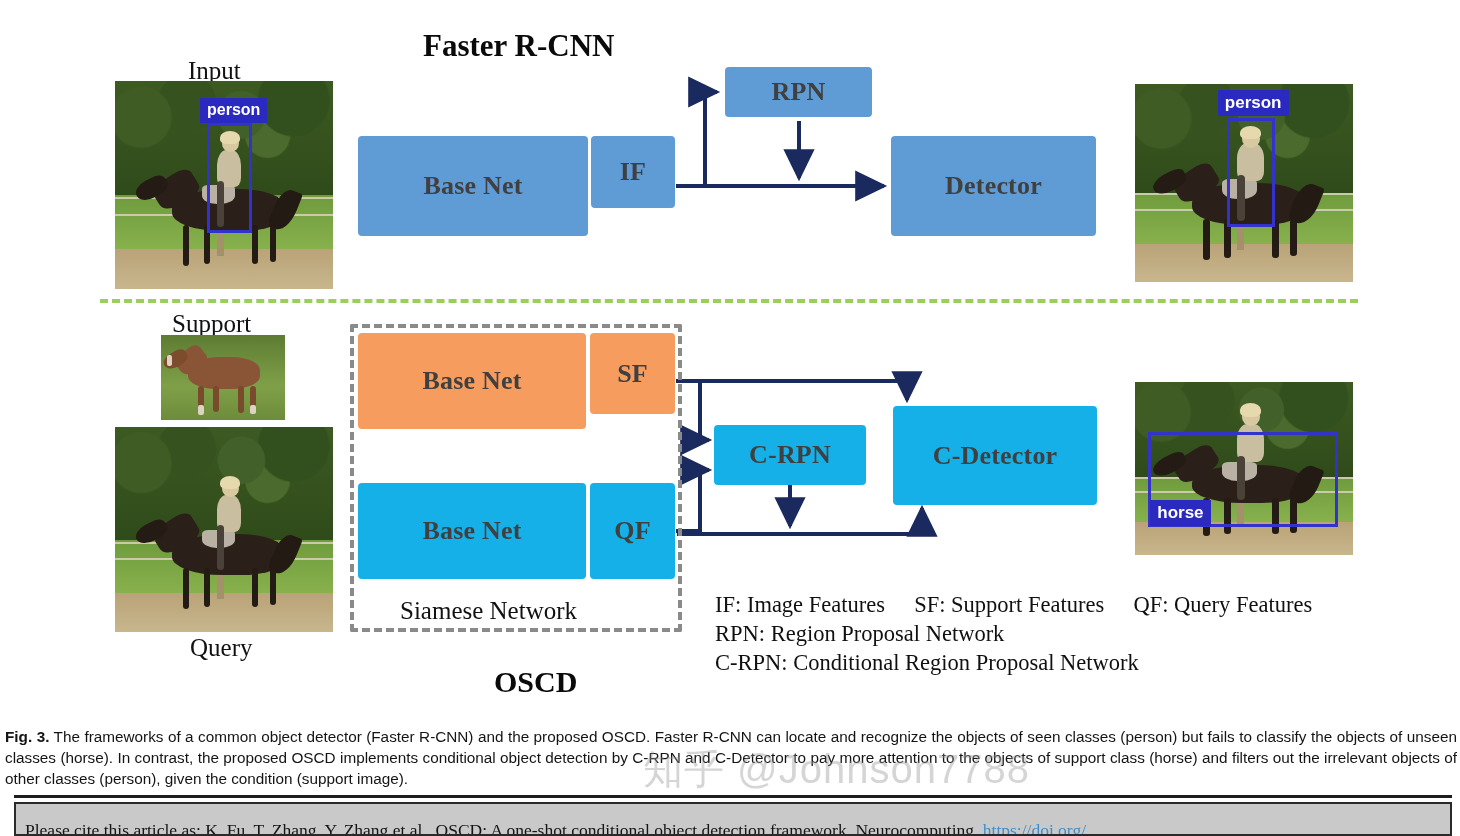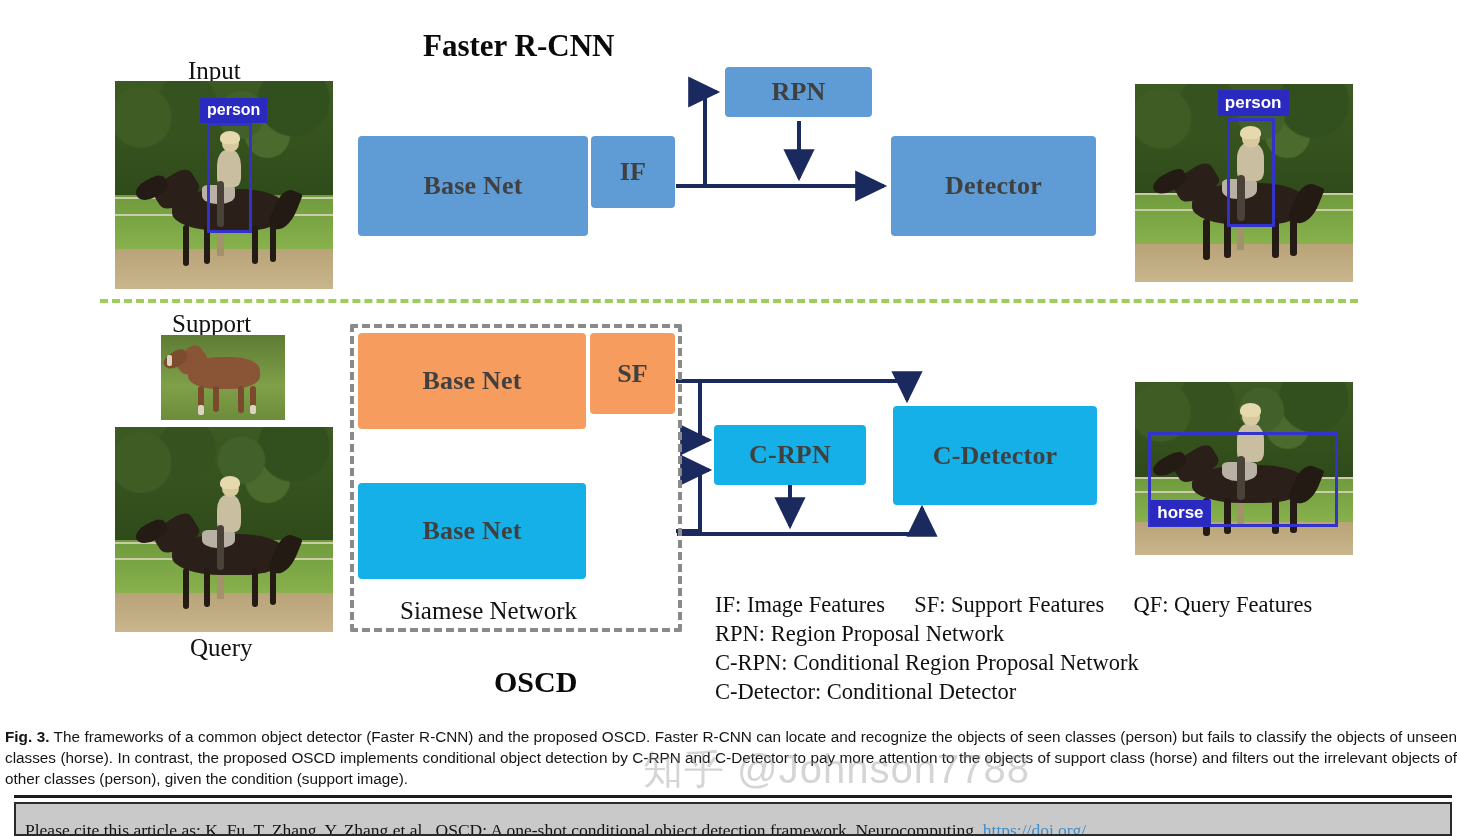--- a/index.html
+++ b/index.html
@@ -357,20 +357,21 @@
   </div>
 
   <div class="lbl img-cap" style="left:190px;top:634px;text-align:right;">Query</div>
 
   <div class="dashed-group" style="left:350px;top:324px;width:332px;height:308px;"></div>
 
   <div class="box orange" style="left:358px;top:333px;width:228px;height:96px;font-size:26px;">Base Net</div>
   <div class="box orange" style="left:590px;top:333px;width:85px;height:81px;font-size:26px;">SF</div>
 
   <div class="box cyan" style="left:358px;top:483px;width:228px;height:96px;font-size:26px;">Base Net</div>
+  <div class="box cyan" style="left:590px;top:483px;width:85px;height:96px;font-size:26px;">QF</div>
 
   <div class="lbl siamese-cap" style="left:400px;top:597px;">Siamese Network</div>
 
   <div class="box cyan" style="left:714px;top:425px;width:152px;height:60px;font-size:26px;">C-RPN</div>
   <div class="box cyan" style="left:893px;top:406px;width:204px;height:99px;font-size:26px;">C-Detector</div>
 
   <div class="lbl title-oscd" style="left:494px;top:665px;">OSCD</div>
 
   <div class="photo" style="left:1135px;top:382px;width:218px;height:173px;">
     <div class="sky"></div>
@@ -399,21 +400,20 @@
   <div class="legend" style="left:715px;top:590px;">
     <div>
       <span>IF: Image Features</span>
       <span style="display:inline-block;width:18px;"></span>
       <span>SF: Support Features</span>
       <span style="display:inline-block;width:18px;"></span>
       <span>QF: Query Features</span>
     </div>
     <div>RPN: Region Proposal Network</div>
     <div>C-RPN: Conditional Region Proposal Network</div>
-    <div>C-Detector: Conditional Detector</div>
   </div>
 
   <div class="caption">
     <b>Fig. 3.</b>
     <span>The frameworks of a common object detector (Faster R-CNN) and the proposed OSCD. Faster R-CNN can locate and recognize the objects of seen classes (person) but fails to classify the objects of unseen classes (horse). In contrast, the proposed OSCD implements conditional object detection by C-RPN and C-Detector to pay more attention to the objects of support class (horse) and filters out the irrelevant objects of other classes (person), given the condition (support image).</span>
   </div>
 
   <div class="watermark">知乎 @Johnson7788</div>
 
   <div class="topline"></div>

